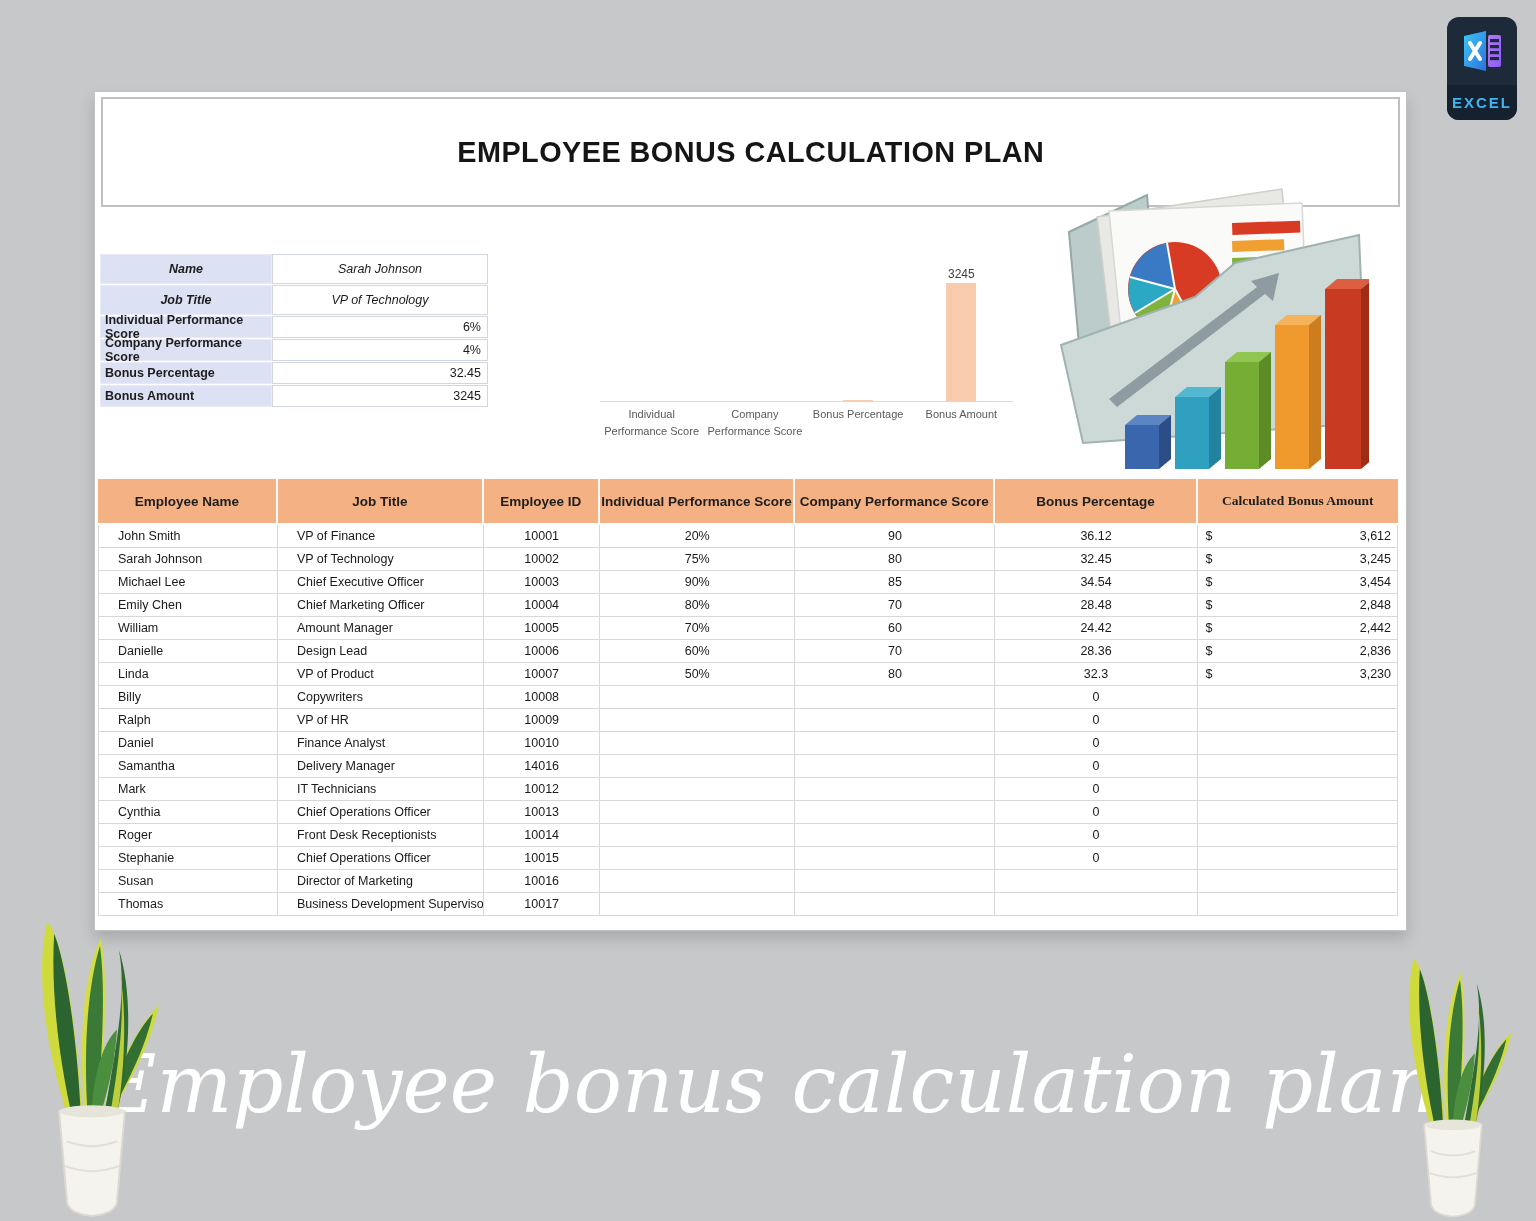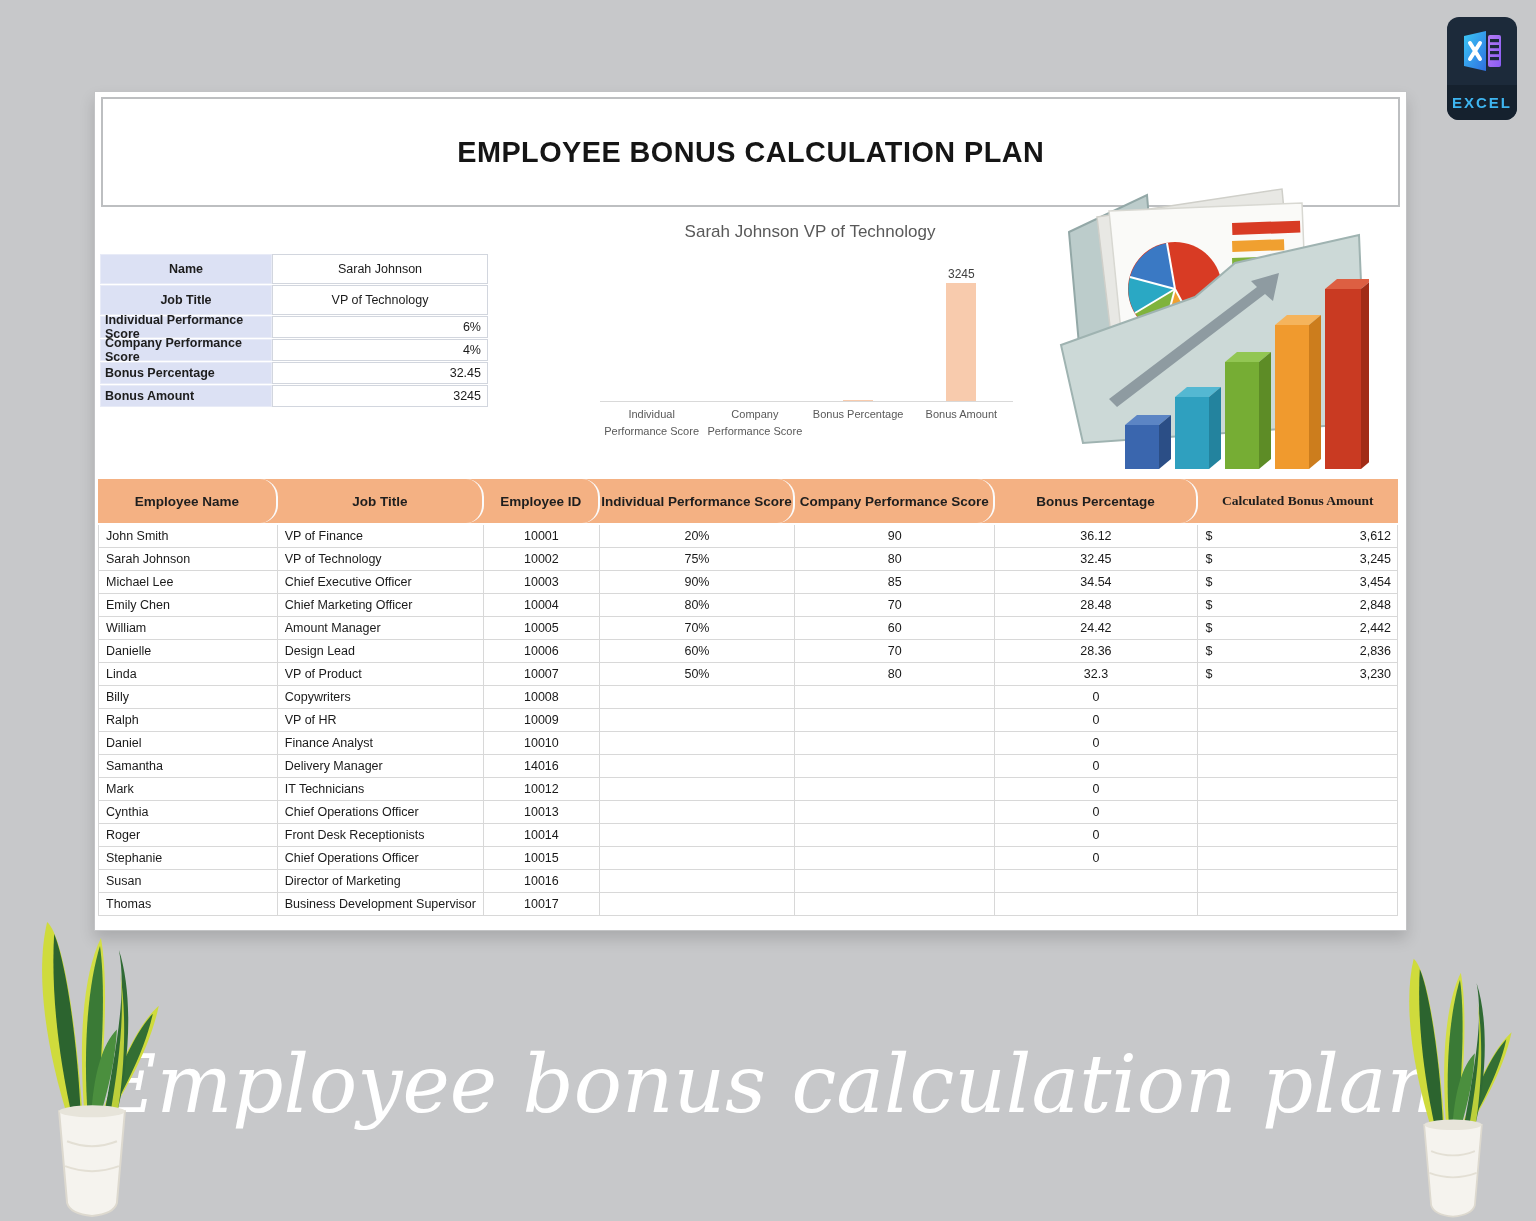--- a/index.html
+++ b/index.html
@@ -27,21 +27,21 @@
   .summary{position:absolute;left:5px;top:162px;width:390px;border-collapse:separate;}
   .s-row{display:flex;margin-bottom:1px;}
   .s-label{
     width:172px;background:#dce1f4;color:#1d1d1d;font-weight:bold;font-size:12.5px;
     display:flex;align-items:center;border:1px solid #e8ebf7;box-sizing:border-box;
   }
   .s-value{
     width:216px;background:#fff;border:1px solid #d2d6de;box-sizing:border-box;
     font-size:12.5px;color:#1b1b1b;display:flex;align-items:center;
   }
-  .s-tall .s-label,.s-tall .s-value{height:30px;}
+  .s-tall .s-label,.s-tall .s-value{height:30px;font-style:italic;}
   .s-short .s-label,.s-short .s-value{height:22px;}
   .s-label.c,.s-value.c{justify-content:center;}
   .s-label.l{padding-left:4px;}
   .s-value.r{justify-content:flex-end;padding-right:6px;}
   
   .chart{position:absolute;left:505px;top:128px;width:420px;height:238px;}
   .chart-title{
     text-align:center;font-size:17px;color:#595959;margin-top:2px;white-space:nowrap;
   }
   .plot{
@@ -55,30 +55,29 @@
   .cat{
     width:25%;text-align:center;font-size:11px;line-height:1.55;color:#595959;
   }
   
   .main-table{position:absolute;left:3px;top:387px;width:1300px;}
   .mt-head{display:flex;background:#f4b183;height:44px;margin-bottom:2px;}
   .mt-head .hcell{
     display:flex;align-items:center;justify-content:center;text-align:center;
     font-weight:bold;font-size:13.5px;color:#1e1e1e;border-right:2px solid #fbfbfb;
     box-sizing:border-box;
-    border-radius:18px;
   }
   .mt-head .hcell:last-child{border-right:none;font-family:Liberation Serif, serif;}
   .mt-row{display:flex;height:23px;background:#fff;}
   .mcell{
     box-sizing:border-box;border-right:1px solid #d8d8d8;border-bottom:1px solid #d8d8d8;
     font-size:12.5px;color:#1a1a1a;display:flex;align-items:center;overflow:hidden;white-space:nowrap;
   }
   .mcell:first-child{border-left:1px solid #d8d8d8;}
-  .mcell.left{padding-left:7px;}
+  .mcell.left{padding-left:19px;}
   .mcell.center{justify-content:center;}
   .mcell.money{justify-content:space-between;padding:0 6px 0 8px;}
   .c0{width:183px;}.c1{width:210px;}.c2{width:118px;}.c3{width:199px;}
   .c4{width:204px;}.c5{width:206px;}.c6{width:204px;}
   
   .logo{
     position:absolute;left:1447px;top:17px;width:70px;height:103px;
     background:#1c2a3a;border-radius:12px;overflow:hidden;
   }
   .logo .icon-wrap{height:68px;display:flex;align-items:center;justify-content:center;}
@@ -153,21 +152,20 @@
       <div class="s-label l">Bonus Percentage</div>
       <div class="s-value r">32.45</div>
     </div>
     <div class="s-row s-short">
       <div class="s-label l">Bonus Amount</div>
       <div class="s-value r">3245</div>
     </div>
   </div>
 
   <div class="chart">
-    <div class="chart-title">Sarah Johnson VP of Technology</div>
     <div class="plot">
         <div class="slot">
           <div class="bar-label"></div>
           <div class="bar" style="height: 0px; background: rgb(248, 203, 173);"></div>
         </div>
         <div class="slot">
           <div class="bar-label"></div>
           <div class="bar" style="height: 0px; background: rgb(248, 203, 173);"></div>
         </div>
         <div class="slot">

